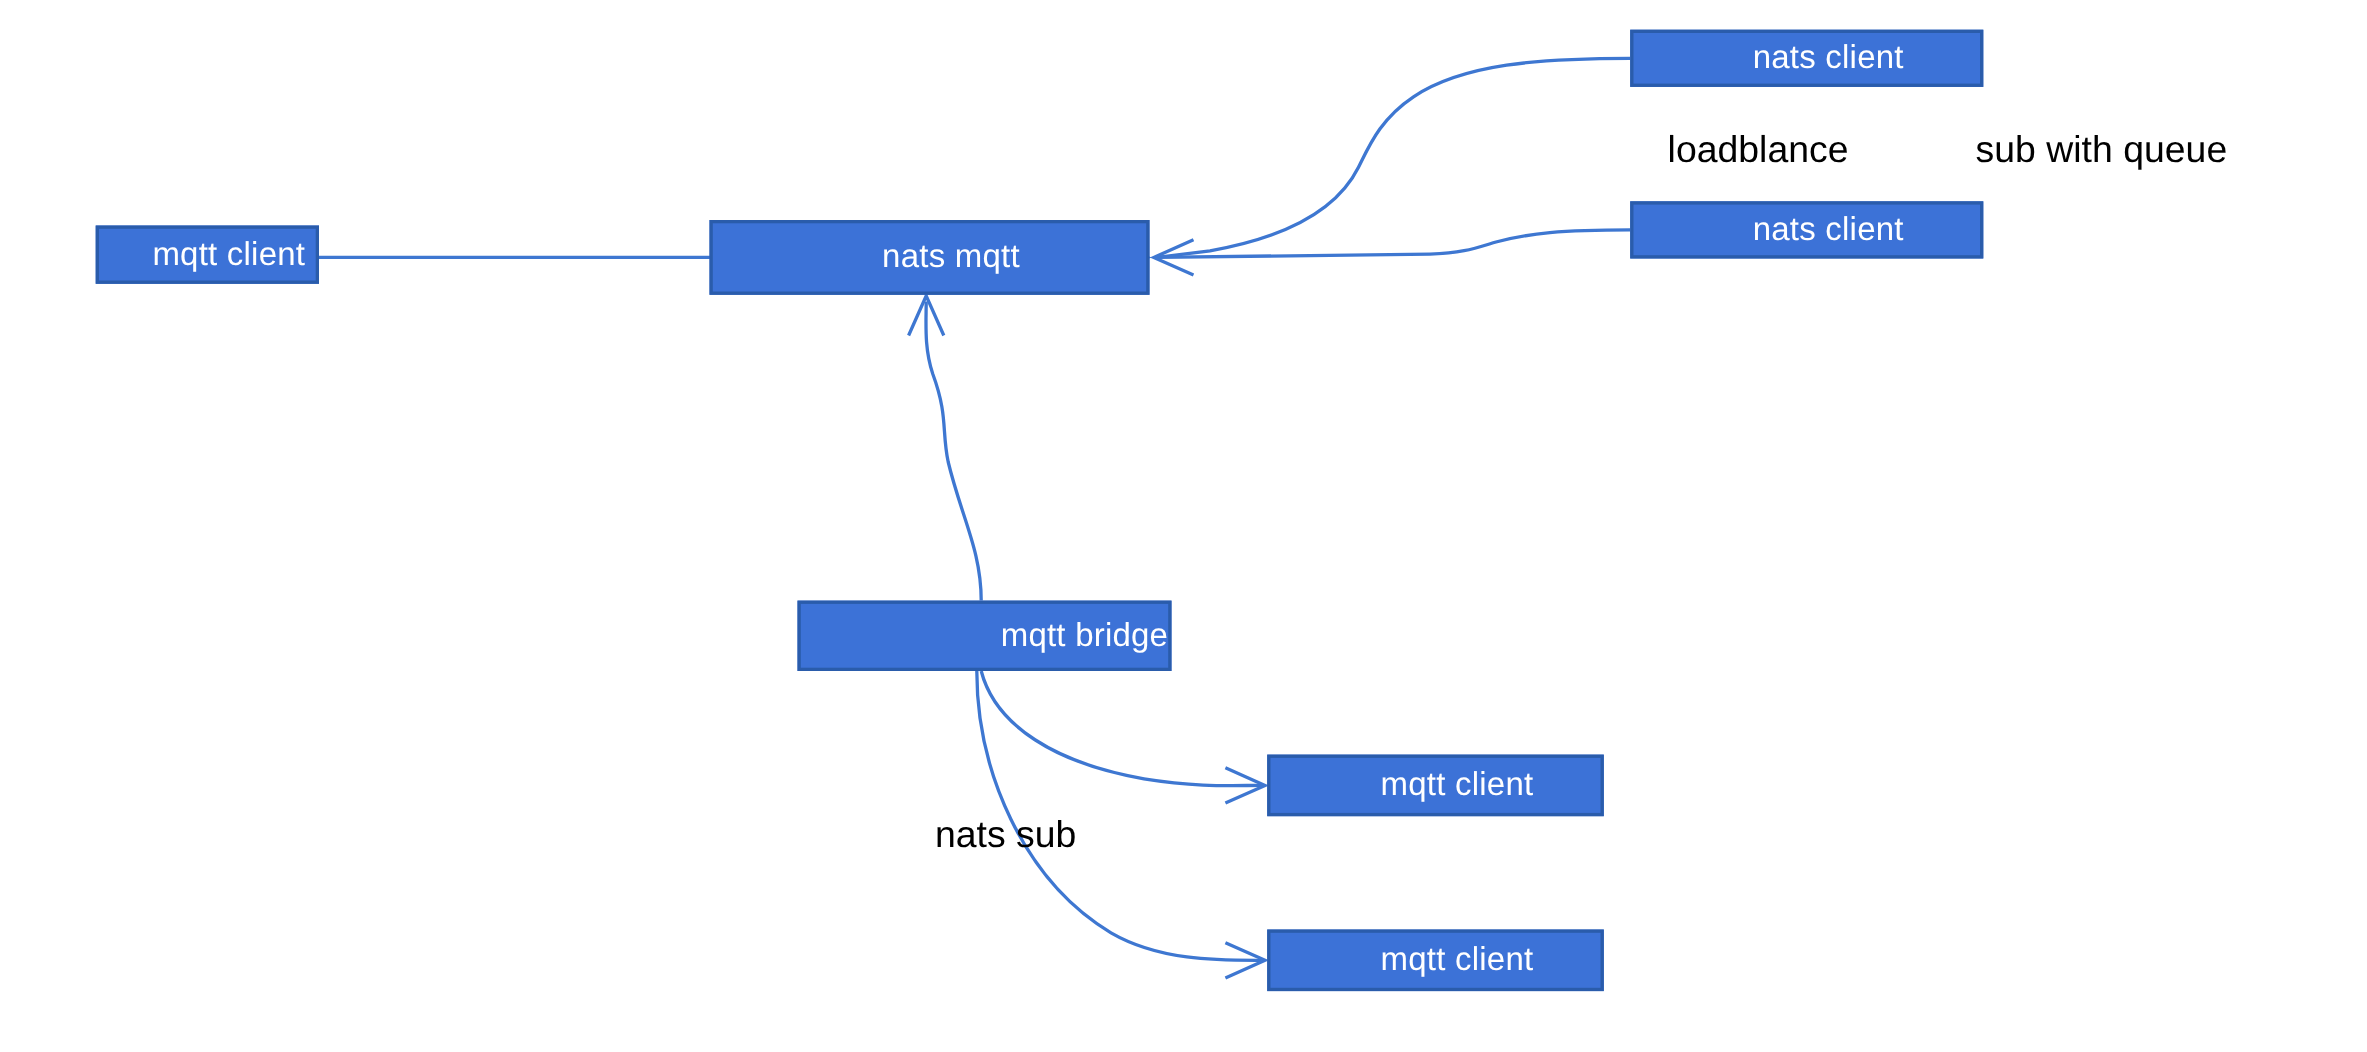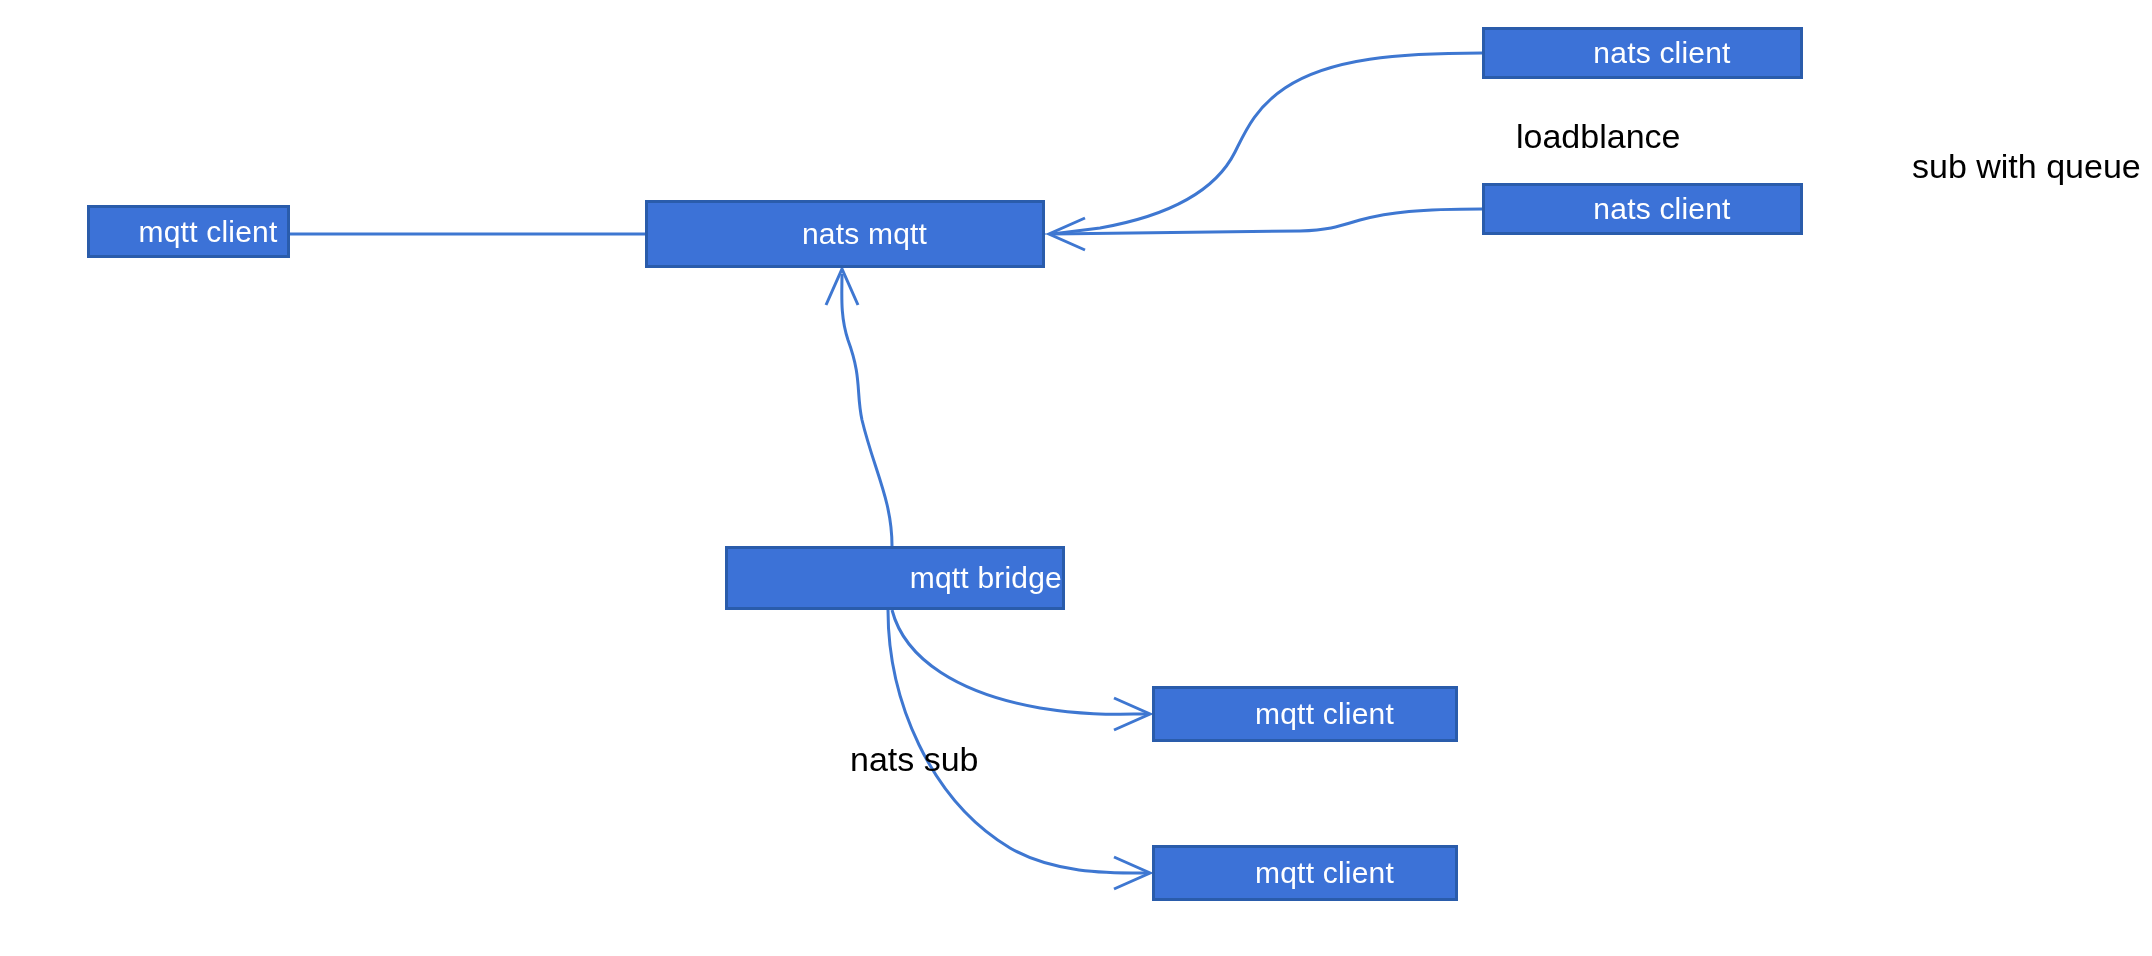--- a/index.html
+++ b/index.html
@@ -130,15 +130,15 @@
 <div class="node" style="left:1152px; top:686px; width:306px; height:56px;">
   <span class="node-label">mqtt client</span>
 </div>
 
 <div class="node" style="left:1152px; top:845px; width:306px; height:56px;">
   <span class="node-label">mqtt client</span>
 </div>
 
 <div class="free-label" style="left:1516px; top:119px;">loadblance</div>
 
-<div class="free-label" style="left:1912px; top:119px;margin-top:30px;">sub with queue</div>
+<div class="free-label" style="left:1796px; top:119px;">sub with queue</div>
 
 <div class="free-label" style="left:850px; top:742px;">nats sub</div>
 
 </body></html>

